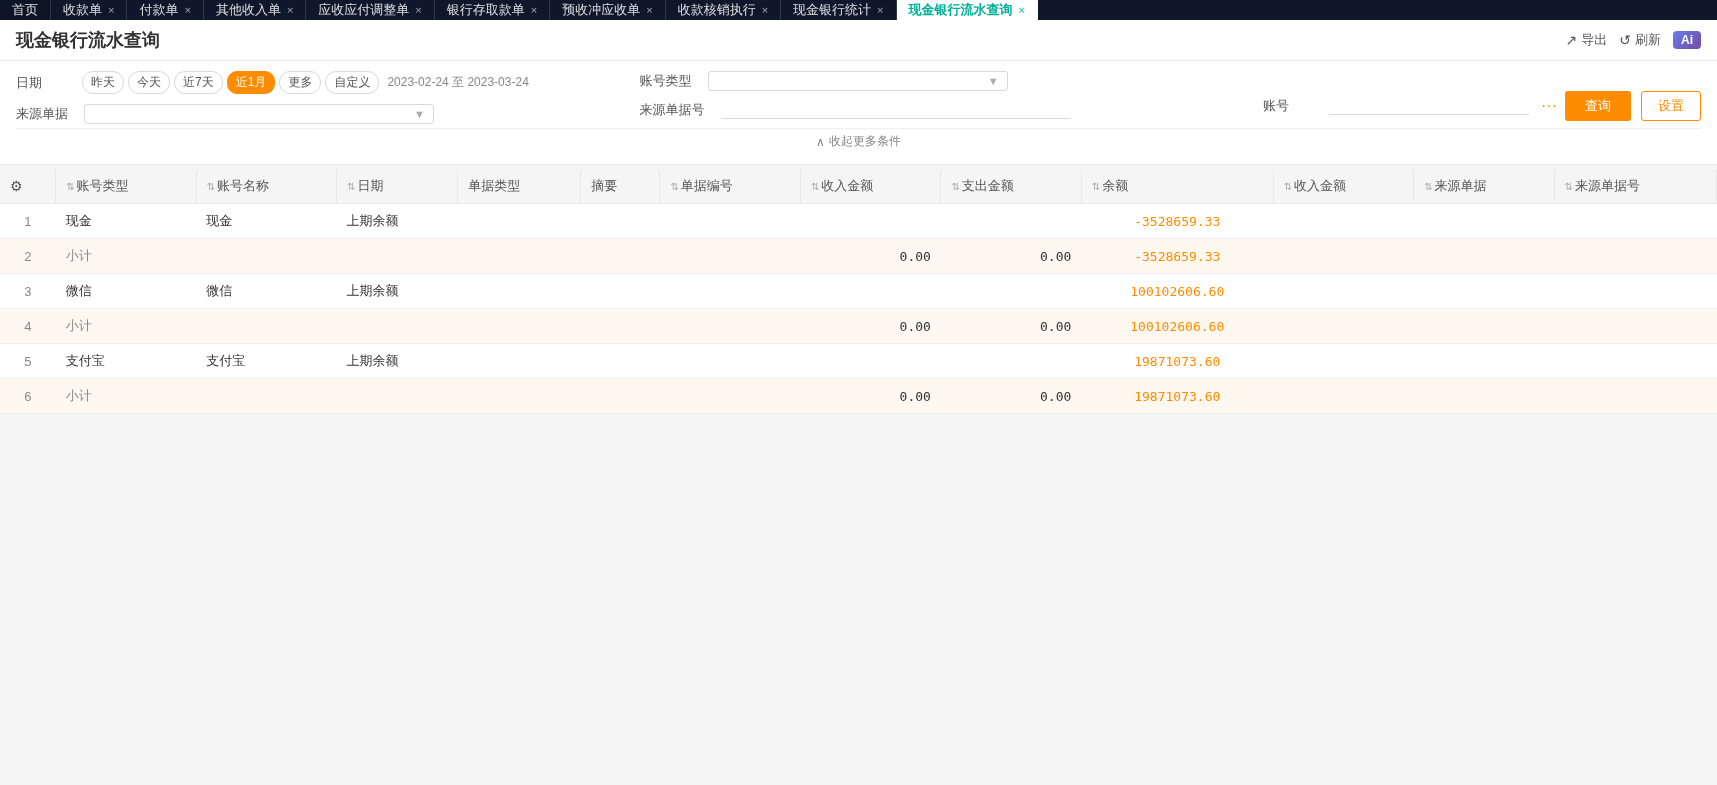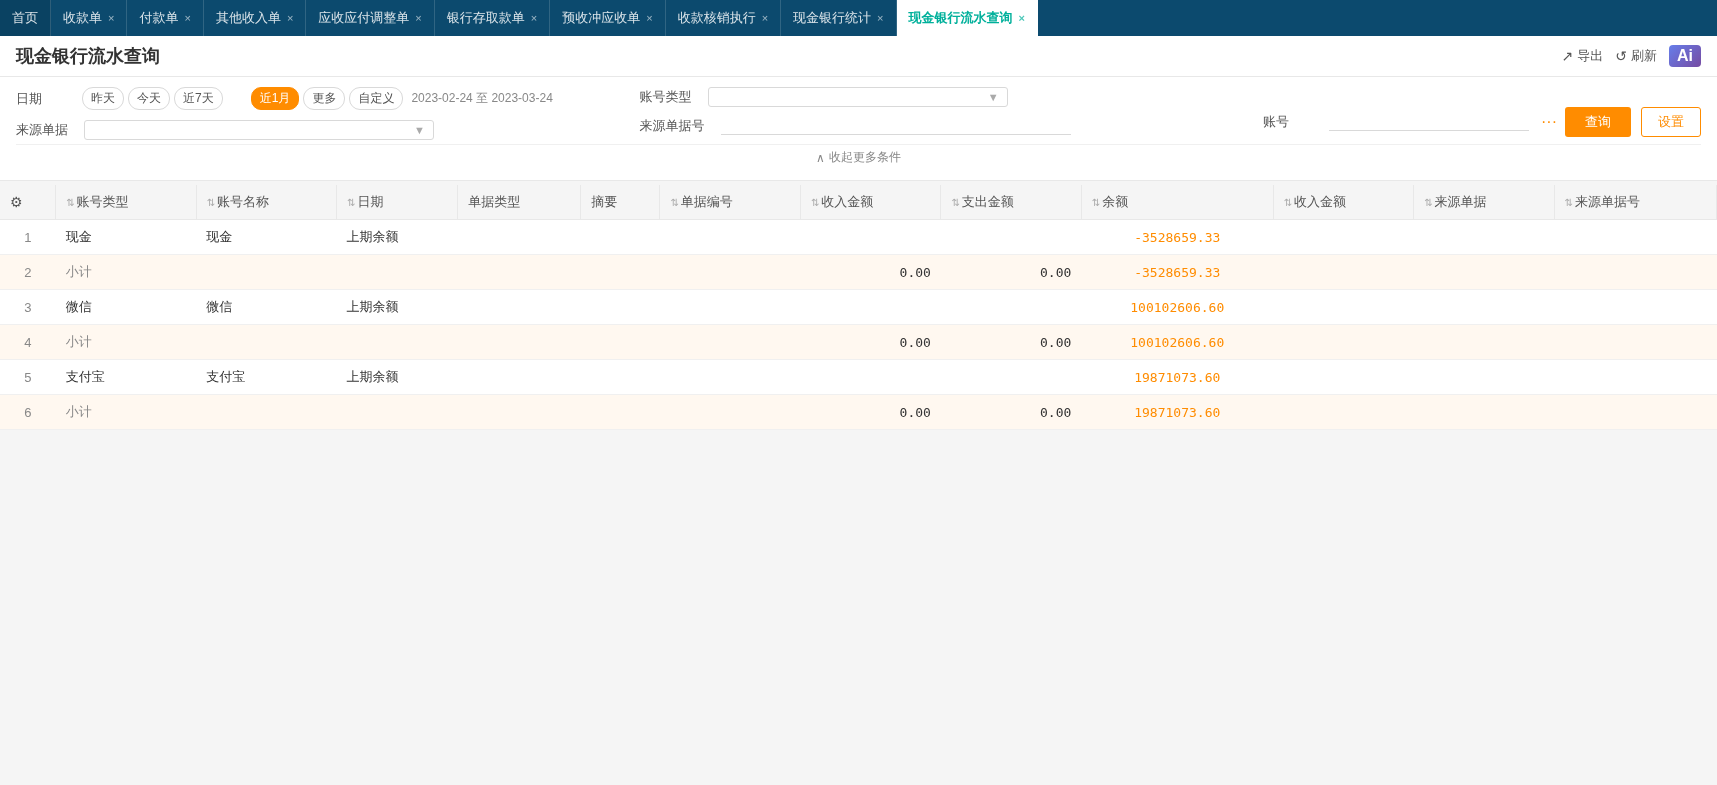--- a/index.html
+++ b/index.html
@@ -2,22 +2,22 @@
 <html><head>
   <meta charset="utf-8">
   <style>
     * { box-sizing: border-box; margin: 0; padding: 0; }
     body { font-family: 'Microsoft YaHei', Arial, sans-serif; font-size: 13px; background: #f5f5f5; color: #333; }
 
     
     .top-nav {
       display: flex;
       align-items: center;
-      background: #0c4a6e;
-      height: 36px;
+      background: #0f172a;
+      height: 20px;
       overflow: hidden;
     }
     .nav-tab {
       display: flex;
       align-items: center;
       padding: 0 12px;
       height: 36px;
       color: rgba(255,255,255,0.85);
       font-size: 13px;
       cursor: pointer;
@@ -67,21 +67,21 @@
       cursor: pointer;
       background: none;
       border: none;
     }
     .action-btn .icon { font-size: 14px; }
 
     
     .ai-badge {
       background: linear-gradient(135deg, #667eea, #764ba2);
       color: #fff;
-      font-size: 16px;
+      font-size: 12px;
       font-weight: bold;
       padding: 2px 8px;
       border-radius: 4px;
       cursor: pointer;
     }
 
     
     .filter-area {
       background: #fff;
       padding: 10px 16px;
@@ -106,21 +106,20 @@
       font-size: 12px;
       cursor: pointer;
       background: #fff;
       color: #555;
     }
     .date-btn.active {
       background: #ff8c00;
       border-color: #ff8c00;
       color: #fff;
       border-radius: 10px;
-      margin-left: 24px;
     }
     .date-range {
       font-size: 12px;
       color: #888;
       margin-left: 0;
     }
     .filter-select {
       display: flex;
       align-items: center;
       border: 1px solid #d9d9d9;

